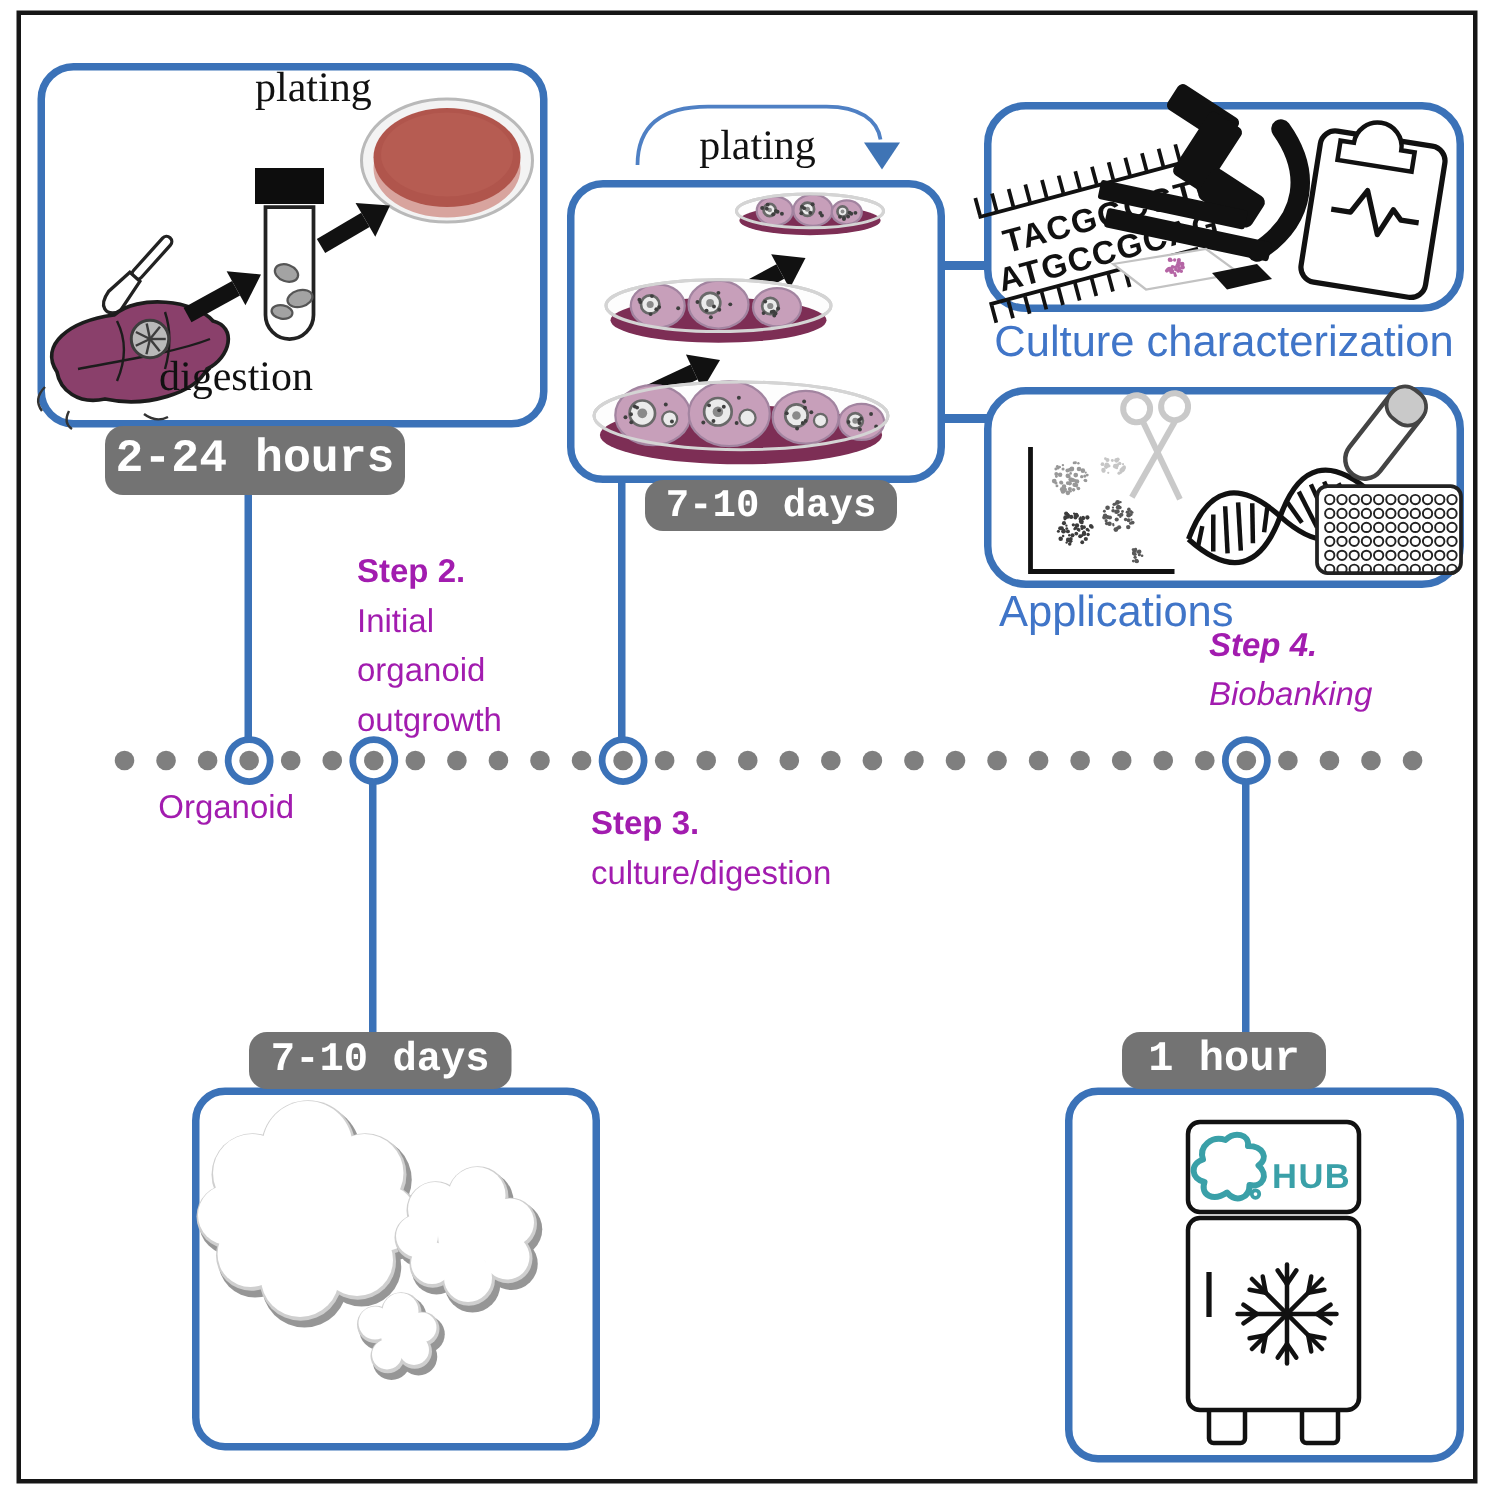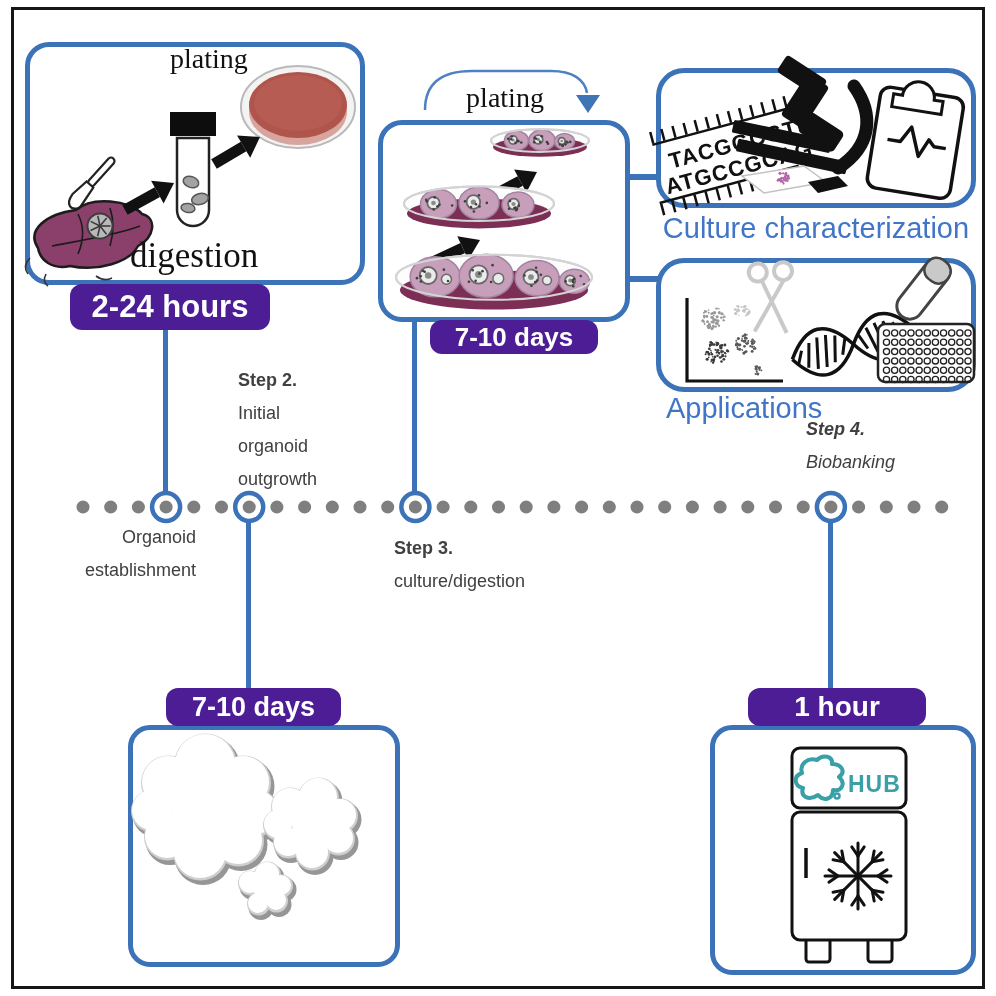--- a/index.html
+++ b/index.html
@@ -2,27 +2,27 @@
 <html><head>
 <meta charset="utf-8">
 <style>
   :root{ --blue:#3b72b8; --lblue:#4075c8; --gray:#7f7f7f; }
   html,body{margin:0;padding:0;background:#fff;}
   body{width:996px;height:996px;font-family:"Liberation Sans",sans-serif;}
   #canvas{position:relative;width:996px;height:996px;background:#fff;overflow:hidden;}
   .frame{position:absolute;left:11px;top:7px;width:968px;height:976px;border:3px solid #161616;z-index:1;}
   .panel{position:absolute;background:#fff;border:5px solid var(--blue);border-radius:26px;box-sizing:border-box;z-index:3;}
   .vline,.hline{position:absolute;background:var(--blue);z-index:2;}
-  .badge{position:absolute;background:#4c1d95;color:#fff;font-weight:bold;text-align:center;
-         border-radius:12px;z-index:6;box-sizing:border-box;white-space:nowrap;}
+  .badge{position:absolute;background:#737373;color:#fff;font-weight:bold;text-align:center;
+         border-radius:12px;z-index:6;box-sizing:border-box;white-space:nowrap;font-family:Liberation Mono, monospace;}
   #art{position:absolute;left:0;top:0;z-index:5;pointer-events:none;}
   #art text{font-family:"Liberation Sans",sans-serif;}
   .txt{position:absolute;color:#111;z-index:8;white-space:nowrap;font-family:Liberation Serif, serif;}
   .cap{position:absolute;color:var(--lblue);z-index:8;white-space:nowrap;}
-  .step{position:absolute;z-index:8;font-size:18px;line-height:33px;color:#404040;}
+  .step{position:absolute;z-index:8;font-size:22px;line-height:33px;color:#a21caf;}
   .step .step-title{font-weight:bold;}
   .right{text-align:right;}
 </style>
 </head>
 <body>
 
 <div id="canvas">
 
   <div class="frame"></div>
 
@@ -36,21 +36,21 @@
   <div class="panel" style="left:25px;top:42px;width:340px;height:243px;border-radius:24px;"></div>
   <div class="panel" style="left:378px;top:120px;width:252px;height:202px;border-radius:24px;"></div>
   <div class="panel" style="left:656px;top:68px;width:320px;height:140px;border-radius:28px;"></div>
   <div class="panel" style="left:656px;top:258px;width:320px;height:134px;border-radius:28px;"></div>
   <div class="panel" style="left:128px;top:725px;width:272px;height:242px;border-radius:22px;"></div>
   <div class="panel" style="left:710px;top:725px;width:266px;height:250px;border-radius:22px;"></div>
 
   <div class="badge" style="left:70px;top:284px;width:200px;height:46px;font-size:31px;line-height:46px;">2-24 hours</div>
   <div class="badge" style="left:430px;top:320px;width:168px;height:34px;font-size:26px;line-height:34px;">7-10 days</div>
   <div class="badge" style="left:166px;top:688px;width:175px;height:38px;font-size:27px;line-height:38px;">7-10 days</div>
-  <div class="badge" style="left:748px;top:688px;width:178px;height:38px;font-size:28px;line-height:38px;">1 hour</div>
+  <div class="badge" style="left:748px;top:688px;width:136px;height:38px;font-size:28px;line-height:38px;">1 hour</div>
 
   <svg id="art" width="996" height="996" viewBox="0 0 996 996">
 
     <g transform="translate(112,160) rotate(132)">
       <rect x="-2" y="-3.5" width="36" height="7" rx="3.5" fill="#fff" stroke="#222" stroke-width="2.2"></rect>
       <path d="M33,-4.5 L57,-8 C66,-3 64,5 52,6.5 L33,4.5 Z" fill="#fff" stroke="#222" stroke-width="2.2"></path>
     </g>
 
     <g>
       <path d="M38,248 C26,230 46,214 76,210 C92,196 130,200 142,214 C158,218 154,238 138,246 C130,262 98,272 70,266 C52,270 40,260 38,248 Z" fill="#8a406b" stroke="#1c1c1c" stroke-width="2.5" stroke-linejoin="round"></path>
@@ -765,29 +765,28 @@
           <circle cx="830.9" cy="507" r="6.5" fill="#7f7f7f"></circle>
         </g>
         <circle cx="858.6" cy="507" r="6.5" fill="#7f7f7f"></circle>
         <circle cx="886.3" cy="507" r="6.5" fill="#7f7f7f"></circle>
         <circle cx="914" cy="507" r="6.5" fill="#7f7f7f"></circle>
         <circle cx="941.6999999999999" cy="507" r="6.5" fill="#7f7f7f"></circle>
       </g>
     </svg>
 
   <div class="txt" style="left:170px;top:43px;font-size:28px;">plating</div>
-  <div class="txt" style="left:130px;top:236px;font-size:35px;">digestion</div>
+  <div class="txt" style="left:106px;top:236px;font-size:28px;">digestion</div>
   <div class="txt" style="left:455px;top:82px;width:100px;text-align:center;font-size:28px;">plating</div>
 
   <div class="cap" style="left:656px;top:212px;width:320px;text-align:center;font-size:29px;">Culture characterization</div>
   <div class="cap" style="left:666px;top:392px;font-size:29px;">Applications</div>
 
   <div class="step right" style="left:20px;top:521px;width:176px;">
     <div>Organoid</div>
-    <div>establishment</div>
   </div>
   <div class="step" style="left:238px;top:364px;">
     <div class="step-title">Step 2.</div>
     <div>Initial</div>
     <div>organoid</div>
     <div>outgrowth</div>
   </div>
   <div class="step" style="left:394px;top:532px;">
     <div class="step-title">Step 3.</div>
     <div>culture/digestion</div>

